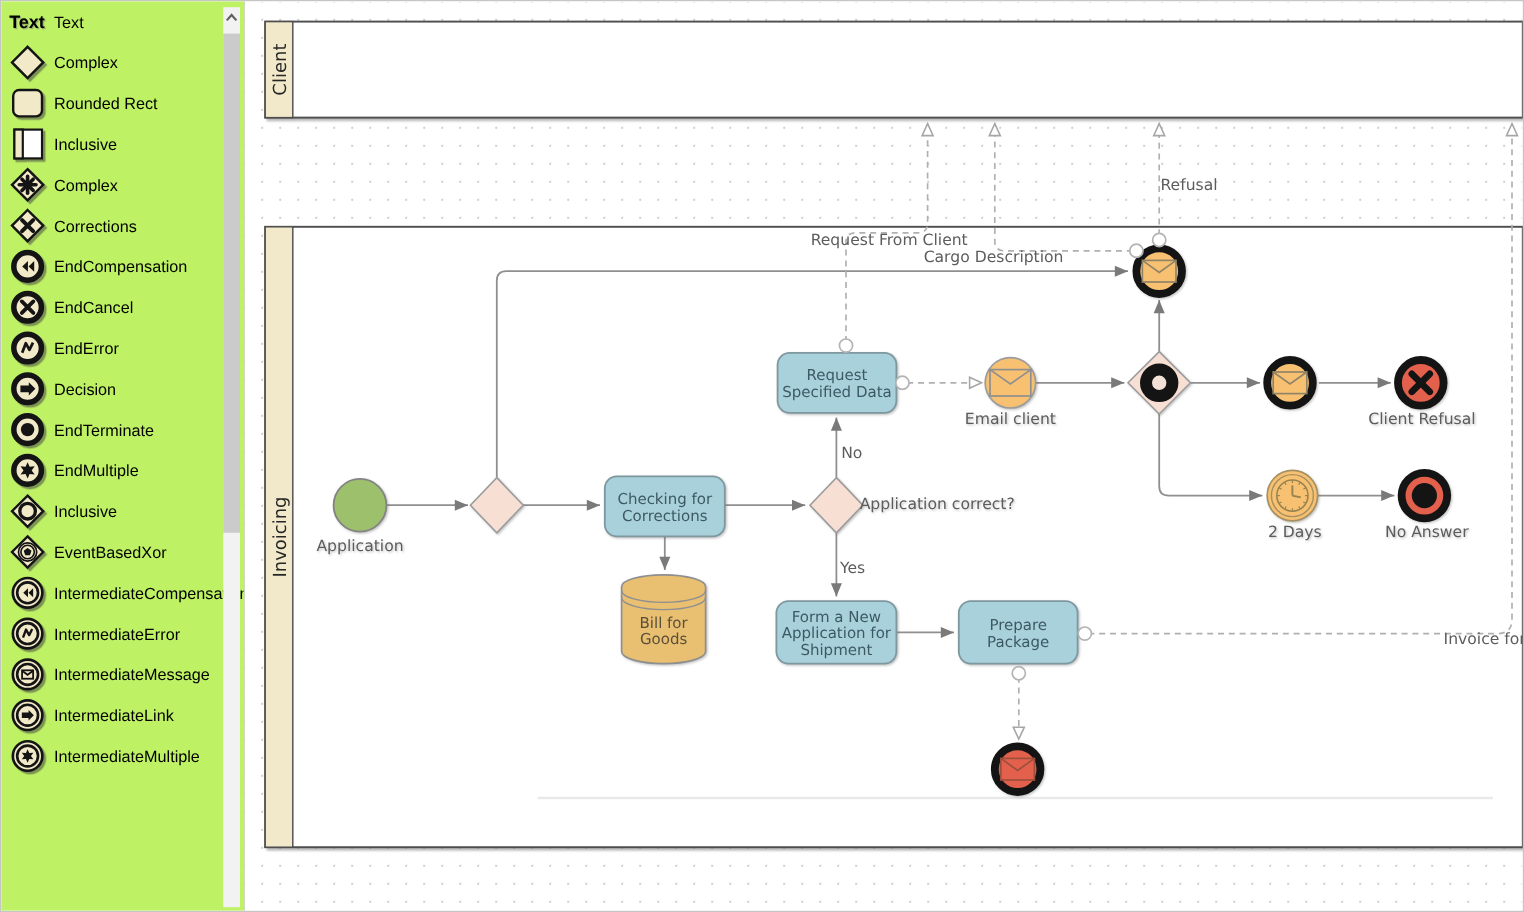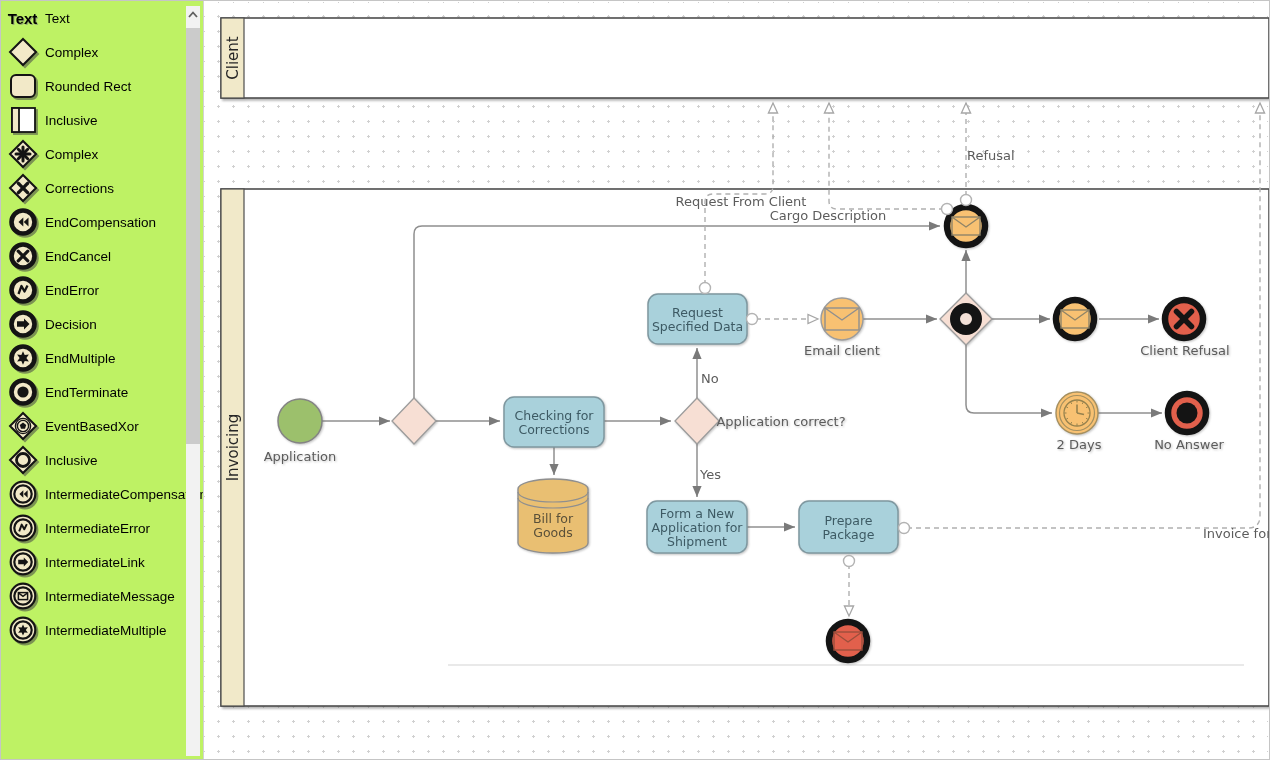--- a/index.html
+++ b/index.html
@@ -143,65 +143,65 @@
             </g>
           </svg>
         </span>
         <span class="plabel">Decision</span>
       </div>
       <div class="prow">
         <span class="picon">
           <svg width="30" height="30" viewBox="0 0 30 30">
             <g>
               <circle cx="15" cy="15" r="11.5" fill="#F2E9C8" stroke="#141414" stroke-width="4.6"></circle>
+              <circle cx="15" cy="15" r="5.6" fill="#141414"></circle>
+            </g>
+          </svg>
+        </span>
+        <span class="plabel">EndTerminate</span>
+      </div>
+      <div class="prow">
+        <span class="picon">
+          <svg width="30" height="30" viewBox="0 0 30 30">
+            <g>
+              <circle cx="15" cy="15" r="11.5" fill="#F2E9C8" stroke="#141414" stroke-width="4.6"></circle>
               <polygon points="15.00,8.20 16.70,12.06 20.89,11.60 18.40,15.00 20.89,18.40 16.70,17.94 15.00,21.80 13.30,17.94 9.11,18.40 11.60,15.00 9.11,11.60 13.30,12.06" fill="#141414"></polygon>
             </g>
           </svg>
         </span>
         <span class="plabel">EndMultiple</span>
       </div>
       <div class="prow">
         <span class="picon">
           <svg width="30" height="30" viewBox="0 0 30 30">
             <g>
-              <circle cx="15" cy="15" r="11.5" fill="#F2E9C8" stroke="#141414" stroke-width="4.6"></circle>
-              <circle cx="15" cy="15" r="5.6" fill="#141414"></circle>
-            </g>
-          </svg>
-        </span>
-        <span class="plabel">EndTerminate</span>
+              <polygon points="15,2 28,15 15,28 2,15" fill="#F2E9C8" stroke="#141414" stroke-width="2"></polygon>
+              <circle cx="15" cy="15" r="6.5" fill="none" stroke="#141414" stroke-width="2.8"></circle>
+            </g>
+          </svg>
+        </span>
+        <span class="plabel">Inclusive</span>
       </div>
       <div class="prow">
         <span class="picon">
           <svg width="30" height="30" viewBox="0 0 30 30">
             <g>
               <polygon points="15,2 28,15 15,28 2,15" fill="#F2E9C8" stroke="#141414" stroke-width="2"></polygon>
               <circle cx="15" cy="15" r="7.6" fill="none" stroke="#141414" stroke-width="1.4"></circle>
               <circle cx="15" cy="15" r="5.6" fill="none" stroke="#141414" stroke-width="1.4"></circle>
               <polygon points="15.00,11.60 18.23,13.95 17.00,17.75 13.00,17.75 11.77,13.95" fill="#141414"></polygon>
             </g>
           </svg>
         </span>
         <span class="plabel">EventBasedXor</span>
       </div>
       <div class="prow">
         <span class="picon">
           <svg width="30" height="30" viewBox="0 0 30 30">
             <g>
-              <polygon points="15,2 28,15 15,28 2,15" fill="#F2E9C8" stroke="#141414" stroke-width="2"></polygon>
-              <circle cx="15" cy="15" r="6.5" fill="none" stroke="#141414" stroke-width="2.8"></circle>
-            </g>
-          </svg>
-        </span>
-        <span class="plabel">Inclusive</span>
-      </div>
-      <div class="prow">
-        <span class="picon">
-          <svg width="30" height="30" viewBox="0 0 30 30">
-            <g>
               <circle cx="15" cy="15" r="12.3" fill="#F2E9C8" stroke="#141414" stroke-width="2.2"></circle>
               <circle cx="15" cy="15" r="8.7" fill="#F2E9C8" stroke="#141414" stroke-width="2.2"></circle>
               <polygon points="15.336,11.31 11.4,15 15.336,18.69" fill="#141414"></polygon>
               <polygon points="19.6,11.31 15.746,15 19.6,18.69" fill="#141414"></polygon>
             </g>
           </svg>
         </span>
         <span class="plabel">IntermediateCompensation</span>
       </div>
       <div class="prow">
@@ -215,38 +215,38 @@
           </svg>
         </span>
         <span class="plabel">IntermediateError</span>
       </div>
       <div class="prow">
         <span class="picon">
           <svg width="30" height="30" viewBox="0 0 30 30">
             <g>
               <circle cx="15" cy="15" r="12.3" fill="#F2E9C8" stroke="#141414" stroke-width="2.2"></circle>
               <circle cx="15" cy="15" r="8.7" fill="#F2E9C8" stroke="#141414" stroke-width="2.2"></circle>
-              <polygon points="10.2,12.76 15.8,12.76 15.8,10.6 20.2,15 15.8,19.4 15.8,17.24 10.2,17.24" fill="#141414"></polygon>
-            </g>
-          </svg>
-        </span>
-        <span class="plabel">IntermediateLink</span>
+              <rect x="10.4" y="11.6" width="9.2" height="7" fill="#F2E9C8" stroke="#141414" stroke-width="1.5"></rect>
+              <polyline points="10.4,11.9 15,15.3 19.6,11.9" fill="none" stroke="#141414" stroke-width="1.5"></polyline>
+            </g>
+          </svg>
+        </span>
+        <span class="plabel">IntermediateMessage</span>
       </div>
       <div class="prow">
         <span class="picon">
           <svg width="30" height="30" viewBox="0 0 30 30">
             <g>
               <circle cx="15" cy="15" r="12.3" fill="#F2E9C8" stroke="#141414" stroke-width="2.2"></circle>
               <circle cx="15" cy="15" r="8.7" fill="#F2E9C8" stroke="#141414" stroke-width="2.2"></circle>
-              <rect x="10.4" y="11.6" width="9.2" height="7" fill="#F2E9C8" stroke="#141414" stroke-width="1.5"></rect>
-              <polyline points="10.4,11.9 15,15.3 19.6,11.9" fill="none" stroke="#141414" stroke-width="1.5"></polyline>
-            </g>
-          </svg>
-        </span>
-        <span class="plabel">IntermediateMessage</span>
+              <polygon points="10.2,12.76 15.8,12.76 15.8,10.6 20.2,15 15.8,19.4 15.8,17.24 10.2,17.24" fill="#141414"></polygon>
+            </g>
+          </svg>
+        </span>
+        <span class="plabel">IntermediateLink</span>
       </div>
       <div class="prow">
         <span class="picon">
           <svg width="30" height="30" viewBox="0 0 30 30">
             <g>
               <circle cx="15" cy="15" r="12.3" fill="#F2E9C8" stroke="#141414" stroke-width="2.2"></circle>
               <circle cx="15" cy="15" r="8.7" fill="#F2E9C8" stroke="#141414" stroke-width="2.2"></circle>
               <polygon points="15.00,9.40 16.40,12.58 19.85,12.20 17.80,15.00 19.85,17.80 16.40,17.42 15.00,20.60 13.60,17.42 10.15,17.80 12.20,15.00 10.15,12.20 13.60,12.58" fill="#141414"></polygon>
             </g>
           </svg>

